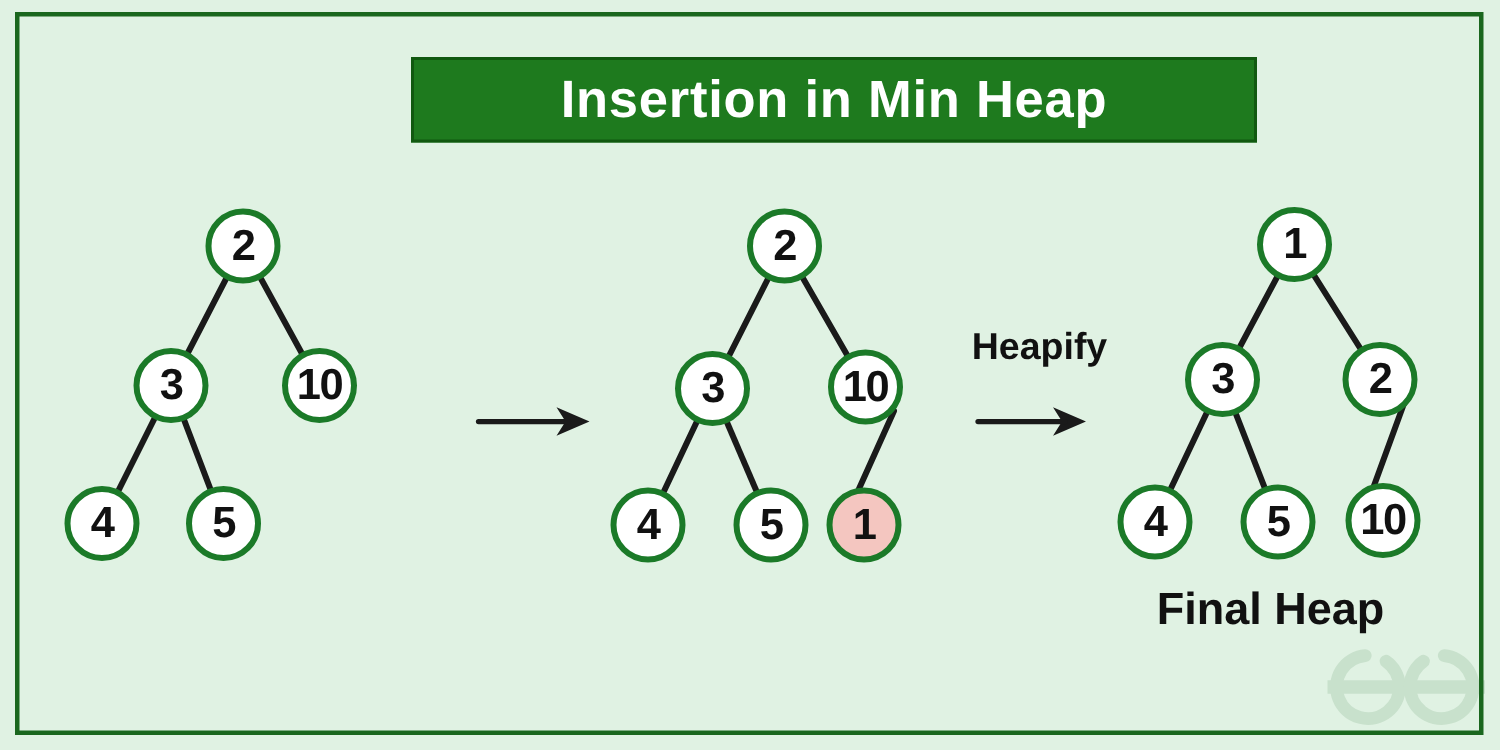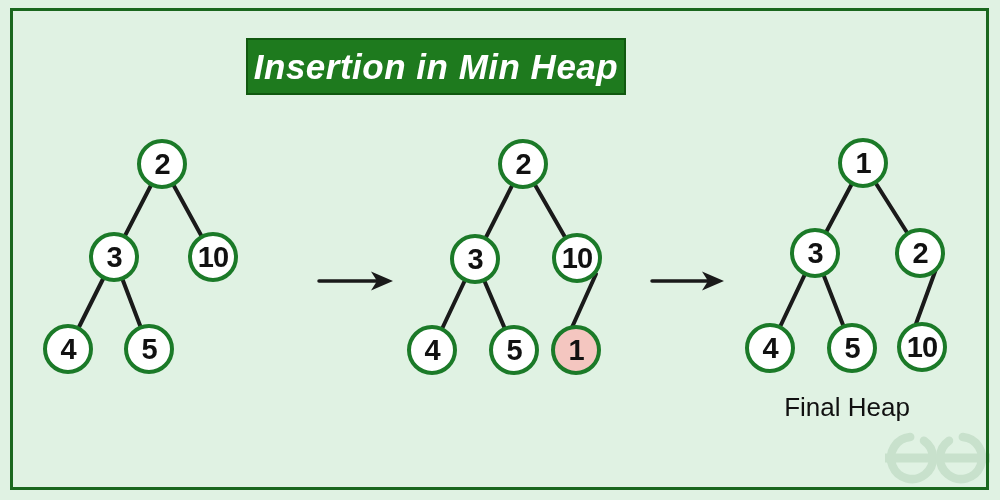--- a/index.html
+++ b/index.html
@@ -9,25 +9,25 @@
     font-family:"Liberation Sans","DejaVu Sans",sans-serif;
     color:var(--text,#111);
   }
   .layer{position:absolute;left:0;top:0;width:1000px;height:500px;}
   .frame{
     position:absolute;left:10px;top:8px;width:979px;height:482px;
     border:3px solid var(--frame,#1a671e);box-sizing:border-box;
     pointer-events:none;
   }
   .banner{
-    position:absolute;left:246px;top:38px;width:380px;height:57px;
+    position:absolute;left:274px;top:38px;width:564px;height:57px;
     background:var(--banner-bg,#1e7a1e);
     border:2px solid var(--banner-border,#115910);
     box-sizing:border-box;
-    display:flex;align-items:center;justify-content:center;font-style:italic;
+    display:flex;align-items:center;justify-content:center;
   }
   .banner-title{
     color:var(--banner-text,#fff);
     font-size:35px;font-weight:700;letter-spacing:0.5px;white-space:nowrap;
   }
   .node{
     position:absolute;width:50px;height:50px;border-radius:50%;
     box-sizing:border-box;
     border:4px solid var(--node-border,#1b7a28);
     background:var(--node-fill,#fff);
@@ -35,21 +35,21 @@
     font-size:29px;font-weight:700;letter-spacing:-1px;
     color:var(--text,#111);
   }
   .step-label{
     position:absolute;transform:translate(-50%,-50%);
     font-size:25px;font-weight:600;white-space:nowrap;
     color:var(--text,#111);
   }
   .final-label{
     position:absolute;transform:translate(-50%,-50%);
-    font-size:26px;font-weight:400;white-space:nowrap;
+    font-size:30px;font-weight:700;white-space:nowrap;
     color:var(--text,#111);
   }
   .logo path{stroke:var(--logo,#c8e1cc);fill:none;}
 </style>
 </head>
 <body>
 
 <div class="canvas" style="--bg: #e0f2e3; --frame: #1a671e; --banner-bg: #1e7a1e; --banner-border: #115910; --banner-text: #ffffff; --node-border: #1b7a28; --node-fill: #ffffff; --edge: #1a1a1a; --text: #111111; --logo: #c8e1cc;">
 
   <svg id="layer" class="layer" viewBox="0 0 1000 500" xmlns="http://www.w3.org/2000/svg">
@@ -101,13 +101,14 @@
       <div class="node" style="left: 838px; top: 138px;">1</div>
       <div class="node" style="left: 790px; top: 228px;">3</div>
       <div class="node" style="left: 895px; top: 228px;">2</div>
       <div class="node" style="left: 745px; top: 323px;">4</div>
       <div class="node" style="left: 827px; top: 323px;">5</div>
       <div class="node" style="left: 897px; top: 322px;">10</div>
     </div>
 
   <div class="final-label" style="left: 847px; top: 407px;">Final Heap</div>
 
+    <div class="step-label" style="left: 693px; top: 232px;">Heapify</div>
   </div>
 
 </body></html>

